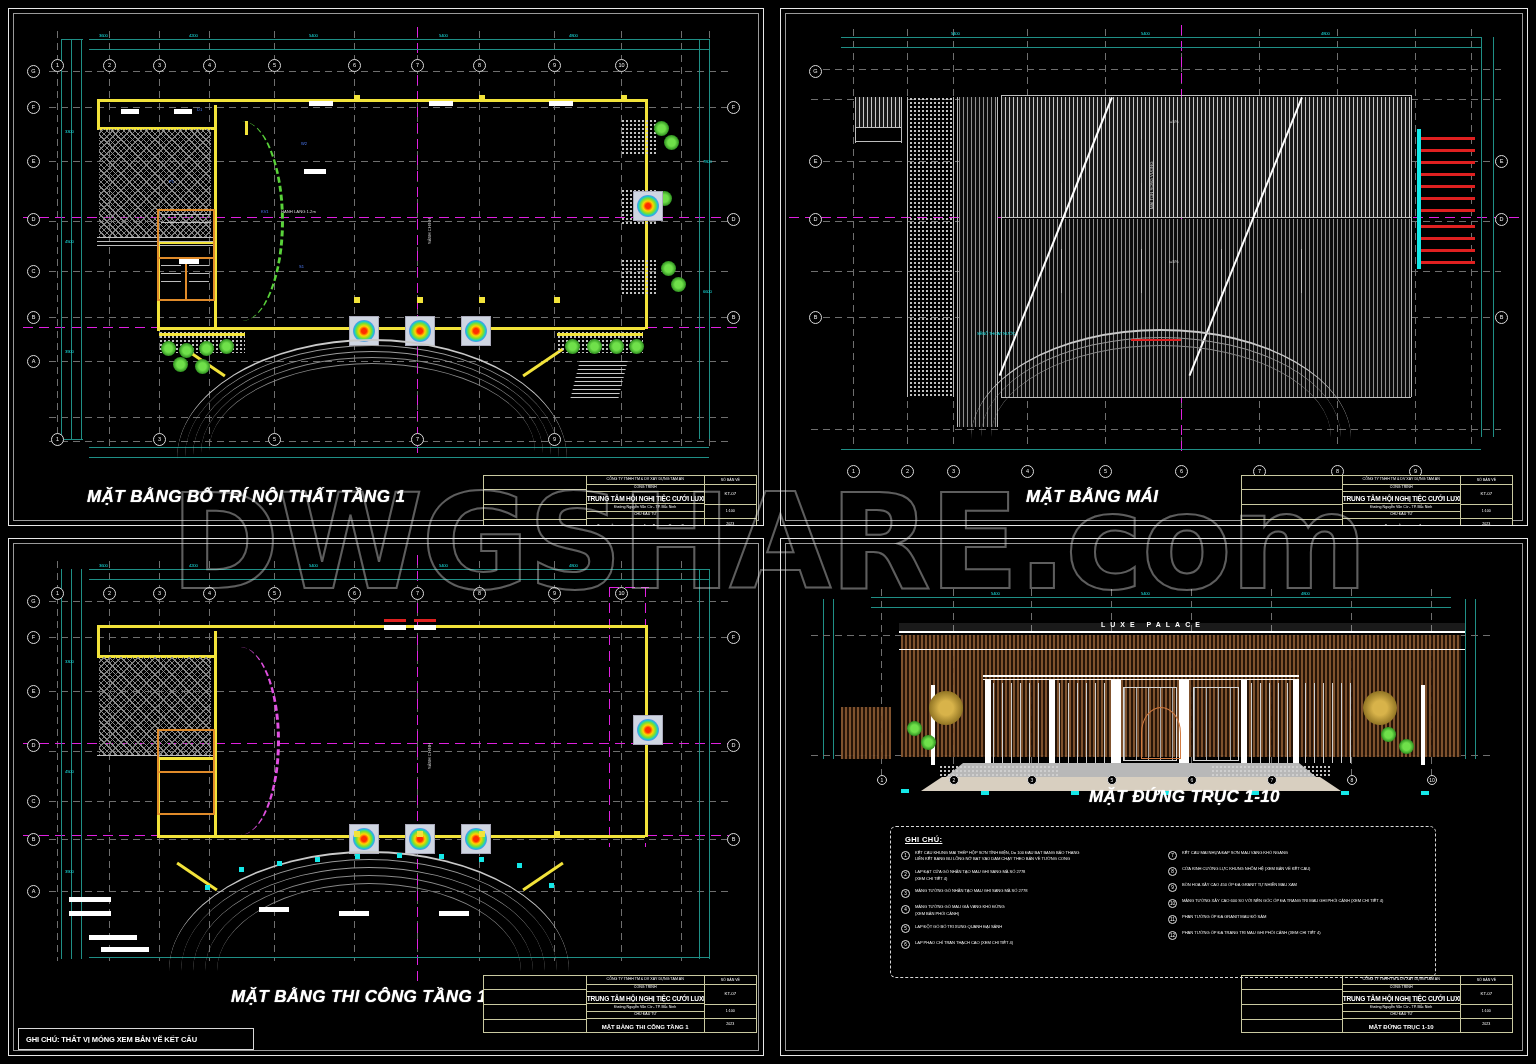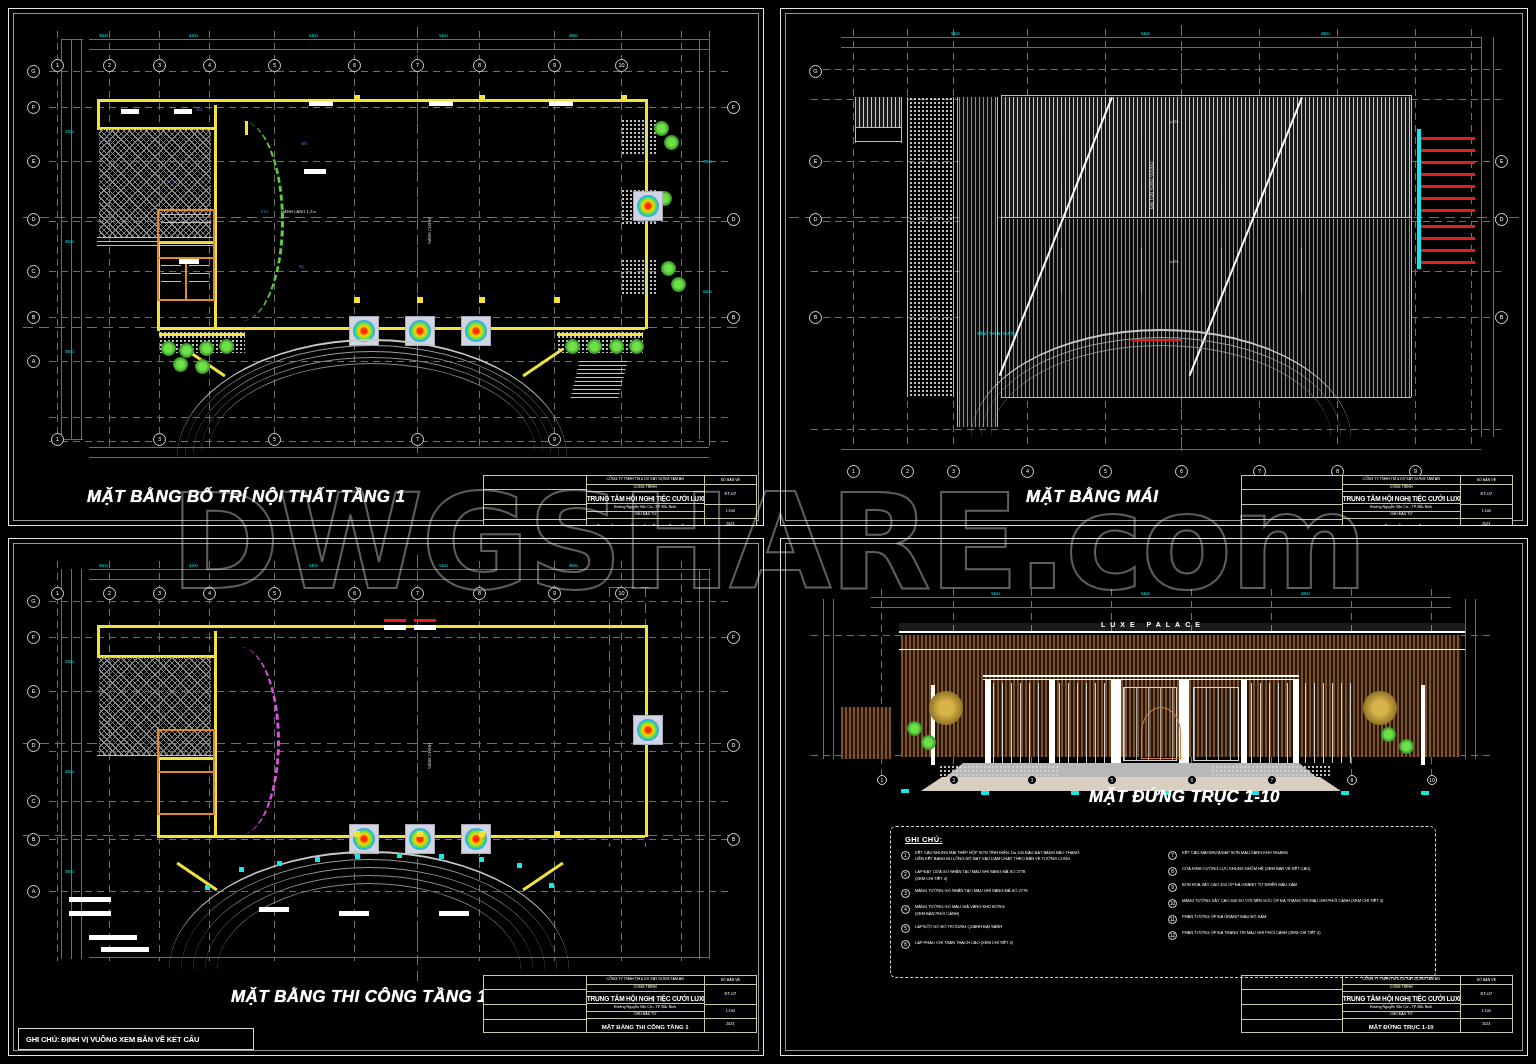--- a/index.html
+++ b/index.html
@@ -784,20 +784,20 @@
           </div>
           <div class="note">
             <div class="note-num">12</div>
             <div class="note-txt">PHẦN TƯỜNG ỐP ĐÁ TRANG TRÍ MÀU GHI PHỐI CẢNH (XEM CHI TIẾT 4)</div>
           </div>
         </div>
     </div>
   </div>
 
   <div id="bl-note">
-    <span>GHI CHÚ: ĐỊNH VỊ VUÔNG XEM BẢN VẼ KẾT CẤU</span>
+    <span>GHI CHÚ: THẤT VỊ MÓNG XEM BẢN VẼ KẾT CẤU</span>
   </div>
 
   <div id="watermark">
     <span>DWGSHARE.com</span>
   </div>
 
 </div>
 
 </body></html>

